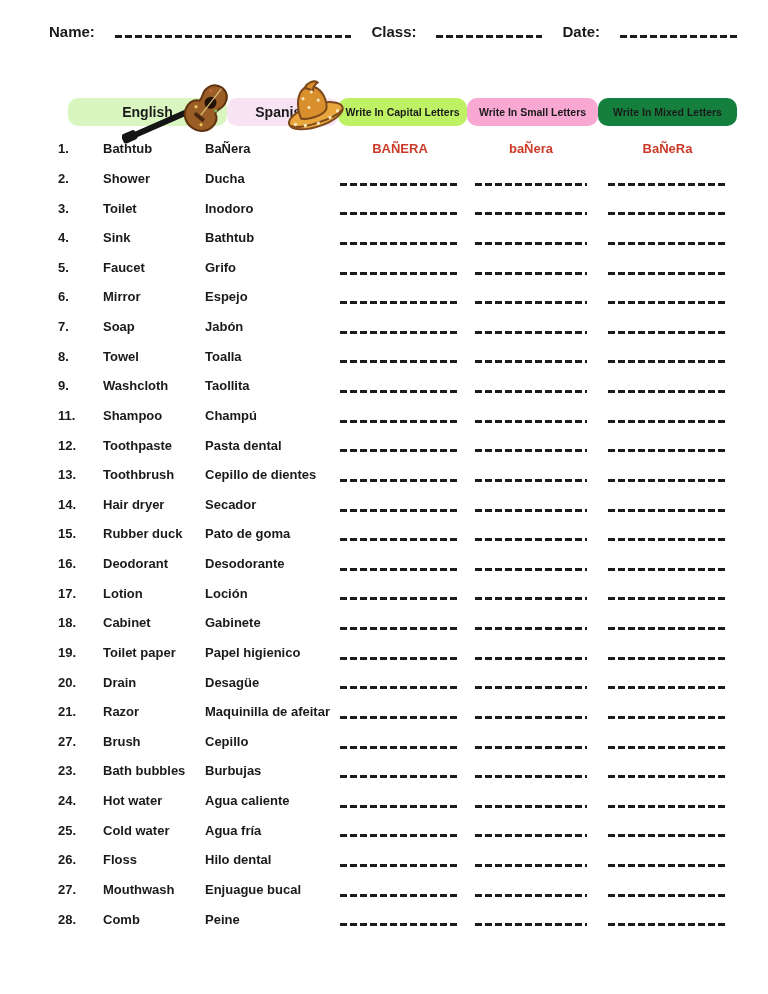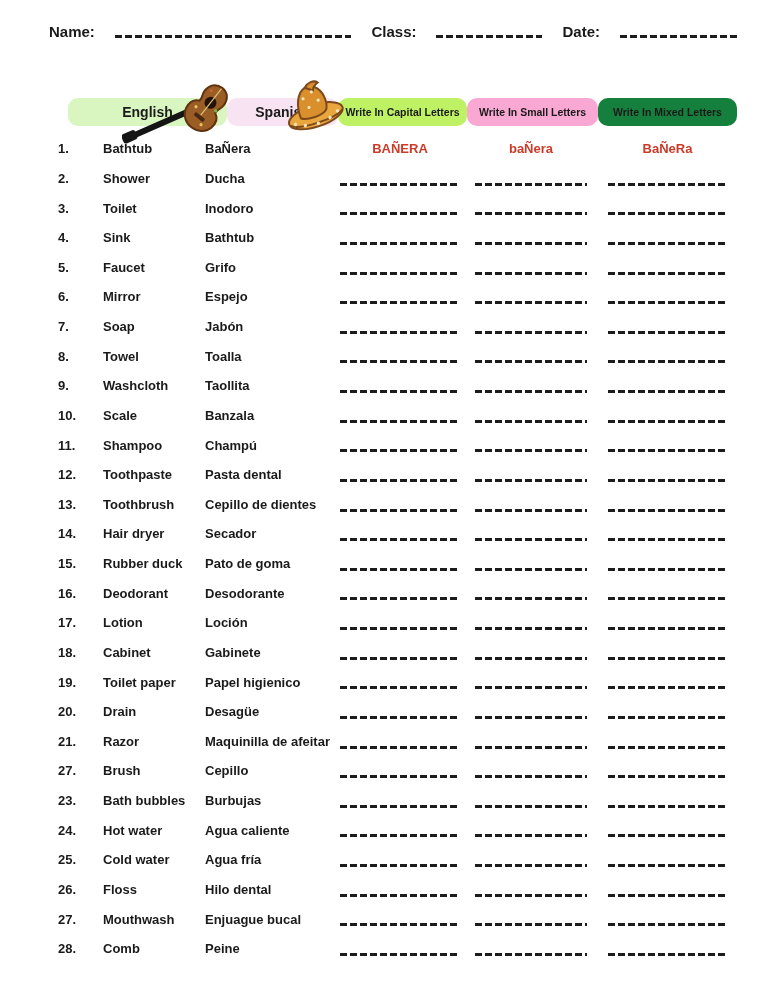--- a/index.html
+++ b/index.html
@@ -262,36 +262,20 @@
       <span class="gap"></span>
       <span class="ans">
           <div class="line"></div>
         </span>
       <span class="gap"></span>
       <span class="ans">
           <div class="line"></div>
         </span>
     </div>
 
-    <div class="row">
-      <span class="num">10.</span>
-      <span class="eng">Scale</span>
-      <span class="spa">Banzala</span>
-      <span class="ans">
-          <div class="line"></div>
-        </span>
-      <span class="gap"></span>
-      <span class="ans">
-          <div class="line"></div>
-        </span>
-      <span class="gap"></span>
-      <span class="ans">
-          <div class="line"></div>
-        </span>
-    </div>
 
     <div class="row">
       <span class="num">11.</span>
       <span class="eng">Shampoo</span>
       <span class="spa">Champú</span>
       <span class="ans">
           <div class="line"></div>
         </span>
       <span class="gap"></span>
       <span class="ans">

